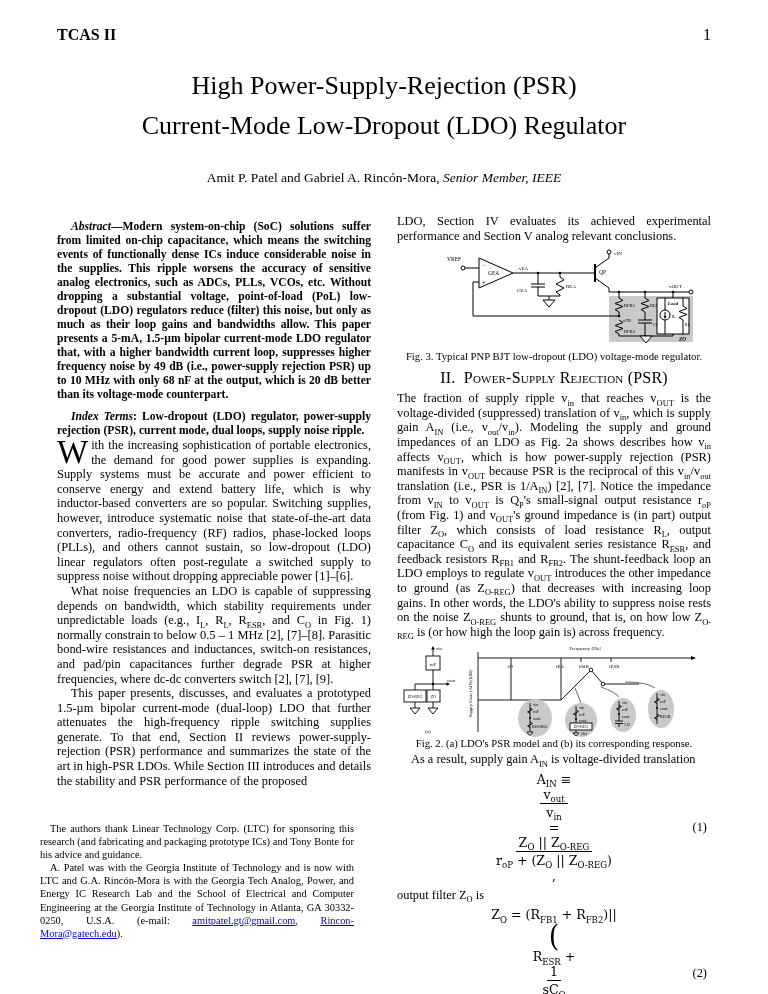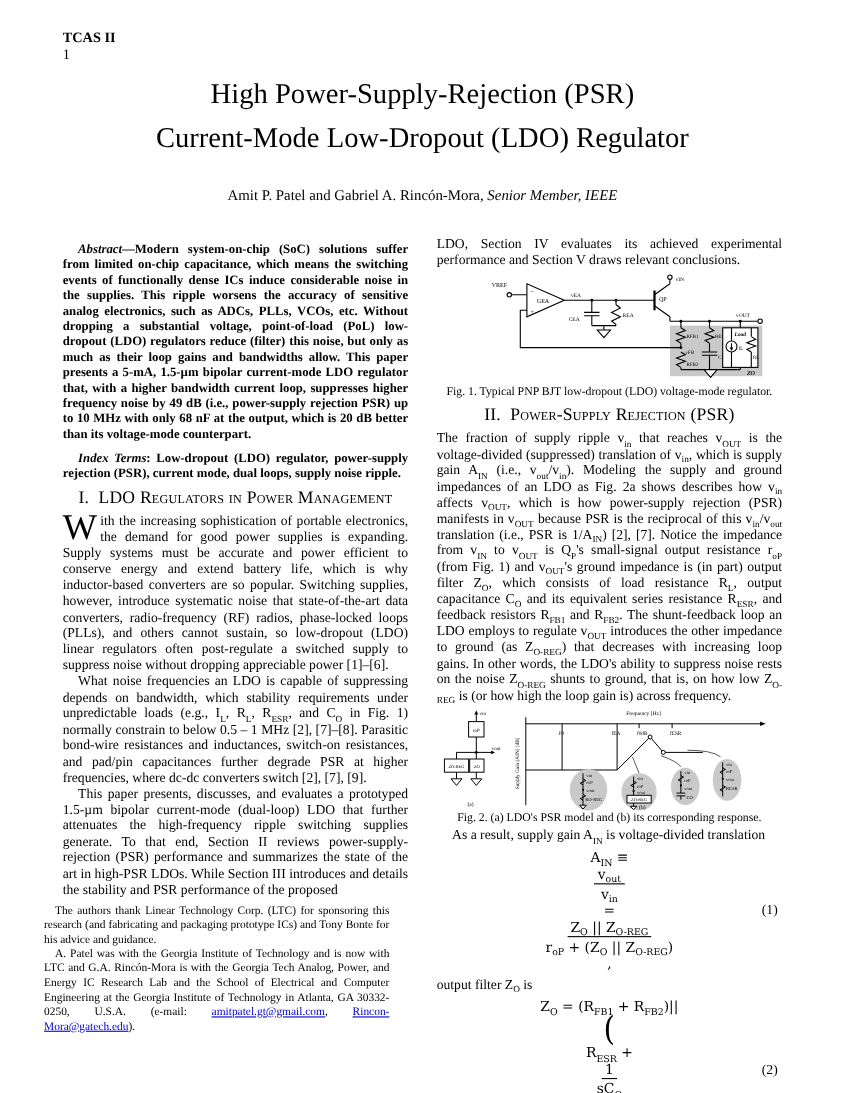--- a/index.html
+++ b/index.html
@@ -1,19 +1,19 @@
 <!DOCTYPE html>
 <html><head>
 <meta charset="utf-8">
 <style>
   html,body{margin:0;padding:0;background:#ffffff;}
   .page{position:relative;width:768px;height:994px;background:#fff;color:#000;
         font-family:"Liberation Serif",serif;overflow:hidden;}
   .header{position:absolute;top:26px;left:57px;right:57px;display:flex;
-          justify-content:space-between;font-size:13px;flex-direction:column;}
+          justify-content:space-between;font-size:16px;}
   .journal{font-weight:bold;}
   .pagenum{font-weight:normal;}
   .title{position:absolute;top:66px;left:0;right:0;margin:0;text-align:center;
          font-size:26px;font-weight:normal;line-height:40px;}
   .authors{position:absolute;top:170px;left:0;right:0;text-align:center;font-size:13.5px;}
   .col{position:absolute;width:314px;text-align:justify;}
   .col-left{left:57px;top:220px;}
   .col-right{left:397px;top:214px;}
   p.body{font-size:12.4px;line-height:14.6px;margin:0;text-indent:14px;}
   p.nofirst{text-indent:0;}
@@ -59,33 +59,32 @@
     <span>Current-Mode Low-Dropout (LDO) Regulator</span>
   </h1>
 
   <div class="authors">
     <span>Amit P. Patel and Gabriel A. Rincón-Mora, </span><i>Senior Member, IEEE</i>
   </div>
 
   <div class="col col-left">
     <p class="abstract"><i>Abstract</i>—Modern system-on-chip (SoC) solutions suffer from limited on-chip capacitance, which means the switching events of functionally dense ICs induce considerable noise in the supplies. This ripple worsens the accuracy of sensitive analog electronics, such as ADCs, PLLs, VCOs, etc. Without dropping a substantial voltage, point-of-load (PoL) low-dropout (LDO) regulators reduce (filter) this noise, but only as much as their loop gains and bandwidths allow. This paper presents a 5-mA, 1.5-µm bipolar current-mode LDO regulator that, with a higher bandwidth current loop, suppresses higher frequency noise by 49 dB (i.e., power-supply rejection PSR) up to 10 MHz with only 68 nF at the output, which is 20 dB better than its voltage-mode counterpart.</p>
     <p class="abstract index-terms"><i>Index Terms</i>: Low-dropout (LDO) regulator, power-supply rejection (PSR), current mode, dual loops, supply noise ripple.</p>
-    <h2 class="sec">I.&nbsp; LDO Regulators in Power Management</h2>
     <p class="body nofirst"><span class="dropcap">W</span><span>ith the increasing sophistication of portable electronics, the demand for good power supplies is expanding. Supply systems must be accurate and power efficient to conserve energy and extend battery life, which is why inductor-based converters are so popular. Switching supplies, however, introduce systematic noise that state-of-the-art data converters, radio-frequency (RF) radios, phase-locked loops (PLLs), and others cannot sustain, so low-dropout (LDO) linear regulators often post-regulate a switched supply to suppress noise without dropping appreciable power [1]–[6].</span></p>
     <p class="body">What noise frequencies an LDO is capable of suppressing depends on bandwidth, which stability requirements under unpredictable loads (e.g., I<sub>L</sub>, R<sub>L</sub>, R<sub>ESR</sub>, and C<sub>O</sub> in Fig. 1) normally constrain to below 0.5 – 1 MHz [2], [7]–[8]. Parasitic bond-wire resistances and inductances, switch-on resistances, and pad/pin capacitances further degrade PSR at higher frequencies, where dc-dc converters switch [2], [7], [9].</p>
     <p class="body">This paper presents, discusses, and evaluates a prototyped 1.5-µm bipolar current-mode (dual-loop) LDO that further attenuates the high-frequency ripple switching supplies generate. To that end, Section II reviews power-supply-rejection (PSR) performance and summarizes the state of the art in high-PSR LDOs. While Section III introduces and details the stability and PSR performance of the proposed</p>
   </div>
 
   <div class="footnote">
     <p>The authors thank Linear Technology Corp. (LTC) for sponsoring this research (and fabricating and packaging prototype ICs) and Tony Bonte for his advice and guidance.</p>
     <p><span>A. Patel was with the Georgia Institute of Technology and is now with LTC and G.A. Rincón-Mora is with the Georgia Tech Analog, Power, and Energy IC Research Lab and the School of Electrical and Computer Engineering at the Georgia Institute of Technology in Atlanta, GA 30332-0250, U.S.A. (e-mail: </span><a class="email">amitpatel.gt@gmail.com</a><span>, </span><a class="email">Rincon-Mora@gatech.edu</a><span>).</span></p>
   </div>
 
   <div class="col col-right">
-    <p class="body nofirst">LDO, Section IV evaluates its achieved experimental performance and Section V draws relevant conclusions.</p>
+    <p class="body nofirst">LDO, Section IV evaluates its achieved experimental performance and Section V analog relevant conclusions.</p>
 
     <figure class="fig">
       <svg class="fig1-svg" width="264" height="104" viewBox="0 0 264 104" fill="none" stroke="#000" stroke-width="1">
 
         <rect x="166" y="50" width="84" height="46" fill="#c9c9c9" stroke="none"></rect>
 
         <g>
           <circle cx="20" cy="22" r="2" fill="#fff"></circle>
           <line x1="22" y1="22" x2="36" y2="22"></line>
           <text x="4" y="15" font-size="5.5" stroke="none">VREF</text>
@@ -178,21 +177,21 @@
           <polyline points="240,60 244,62.5 236,65.5 244,68.5 236,71.5 240,74"></polyline>
           <text x="241.5" y="80" font-size="4.4" stroke="none">RL</text>
           <line x1="240" y1="74" x2="240" y2="88"></line>
           <line x1="230" y1="88" x2="230" y2="90"></line>
         </g>
 
         <line x1="176" y1="90" x2="230" y2="90"></line>
         <path d="M197,90 L209,90 L203,97 Z" fill="#fff"></path>
         <text x="236" y="95" font-size="5.5" font-style="italic" font-weight="bold" stroke="none">ZO</text>
       </svg>
-      <figcaption>Fig. 1. Typical PNP BJT low-dropout (LDO) voltage-mode regulator.</figcaption>
+      <figcaption>Fig. 3. Typical PNP BJT low-dropout (LDO) voltage-mode regulator.</figcaption>
     </figure>
 
     <h2 class="sec">II.&nbsp; Power-Supply Rejection (PSR)</h2>
     <p class="body nofirst">The fraction of supply ripple v<sub>in</sub> that reaches v<sub>OUT</sub> is the voltage-divided (suppressed) translation of v<sub>in</sub>, which is supply gain A<sub>IN</sub> (i.e., v<sub>out</sub>/v<sub>in</sub>). Modeling the supply and ground impedances of an LDO as Fig. 2a shows describes how v<sub>in</sub> affects v<sub>OUT</sub>, which is how power-supply rejection (PSR) manifests in v<sub>OUT</sub> because PSR is the reciprocal of this v<sub>in</sub>/v<sub>out</sub> translation (i.e., PSR is 1/A<sub>IN</sub>) [2], [7]. Notice the impedance from v<sub>IN</sub> to v<sub>OUT</sub> is Q<sub>P</sub>'s small-signal output resistance r<sub>oP</sub> (from Fig. 1) and v<sub>OUT</sub>'s ground impedance is (in part) output filter Z<sub>O</sub>, which consists of load resistance R<sub>L</sub>, output capacitance C<sub>O</sub> and its equivalent series resistance R<sub>ESR</sub>, and feedback resistors R<sub>FB1</sub> and R<sub>FB2</sub>. The shunt-feedback loop an LDO employs to regulate v<sub>OUT</sub> introduces the other impedance to ground (as Z<sub>O-REG</sub>) that decreases with increasing loop gains. In other words, the LDO's ability to suppress noise rests on the noise Z<sub>O-REG</sub> shunts to ground, that is, on how low Z<sub>O-REG</sub> is (or how high the loop gain is) across frequency.</p>
 
     <figure class="fig">
       <svg class="fig2-svg" width="300" height="95" viewBox="0 0 300 95" fill="none" stroke="#000" stroke-width="0.9">
 
         <g>
           <path d="M30,4 l-1.8,3.5 l3.6,0 Z" fill="#000" stroke="none"></path>

